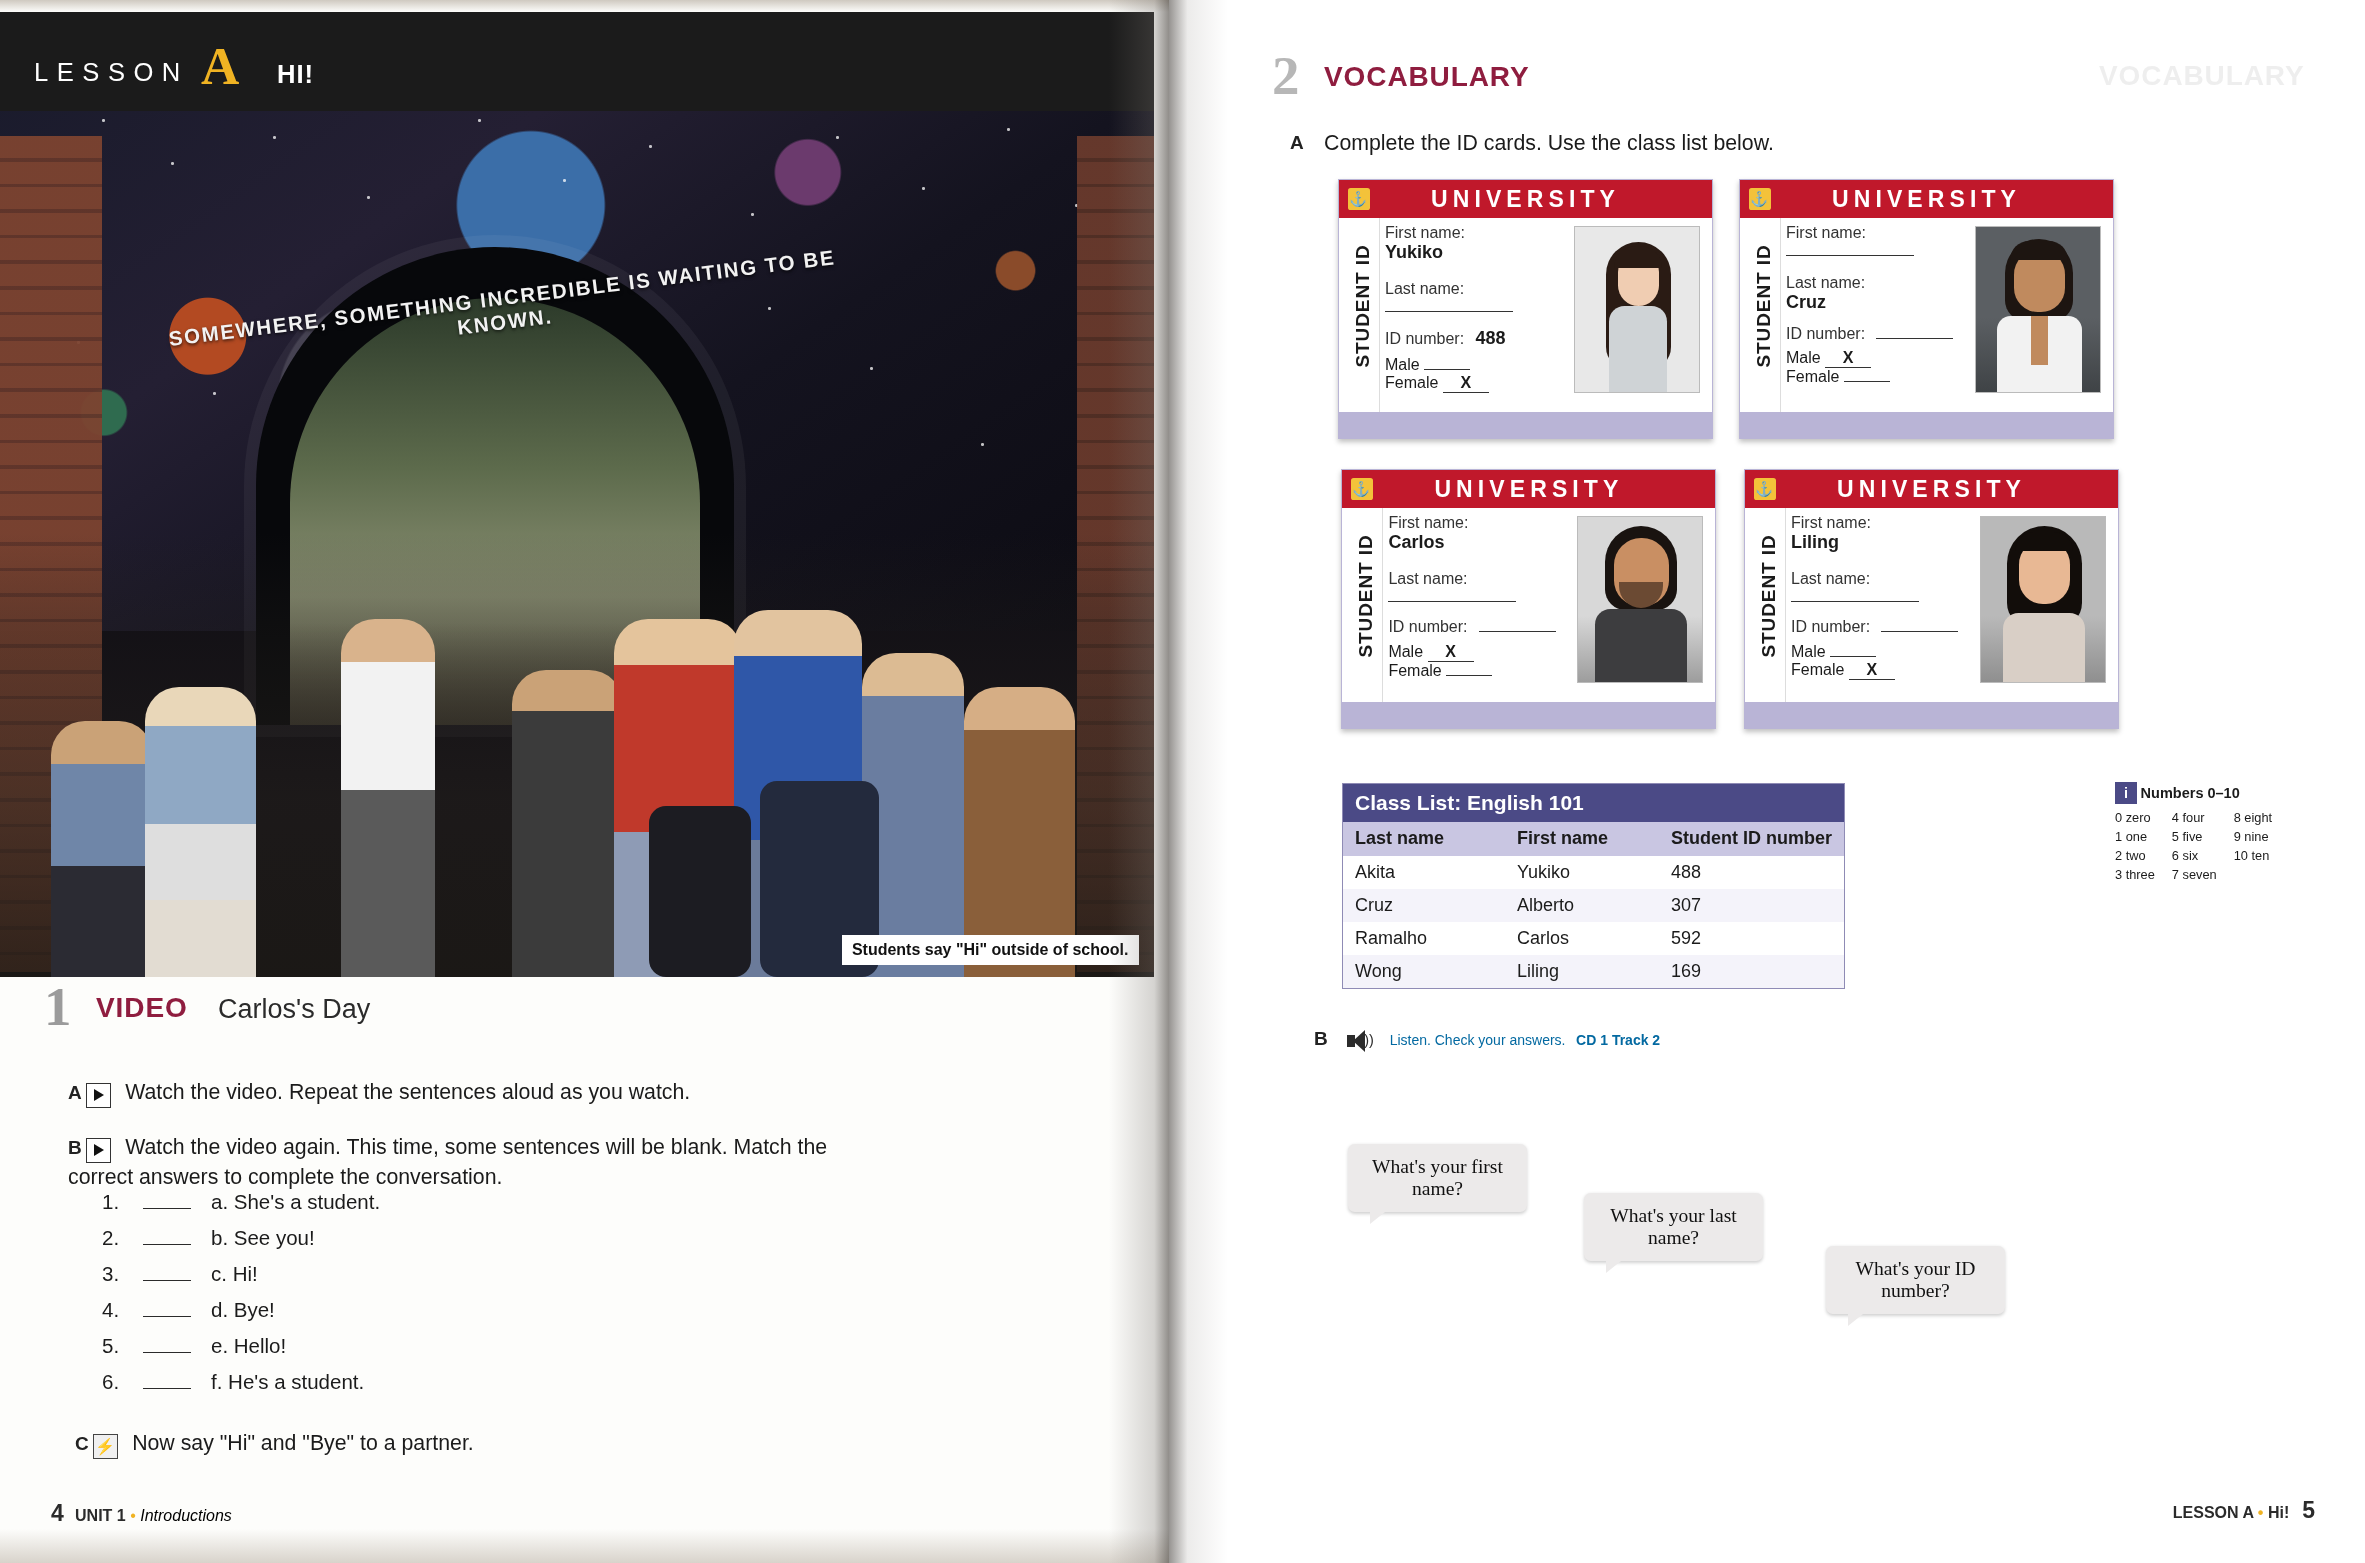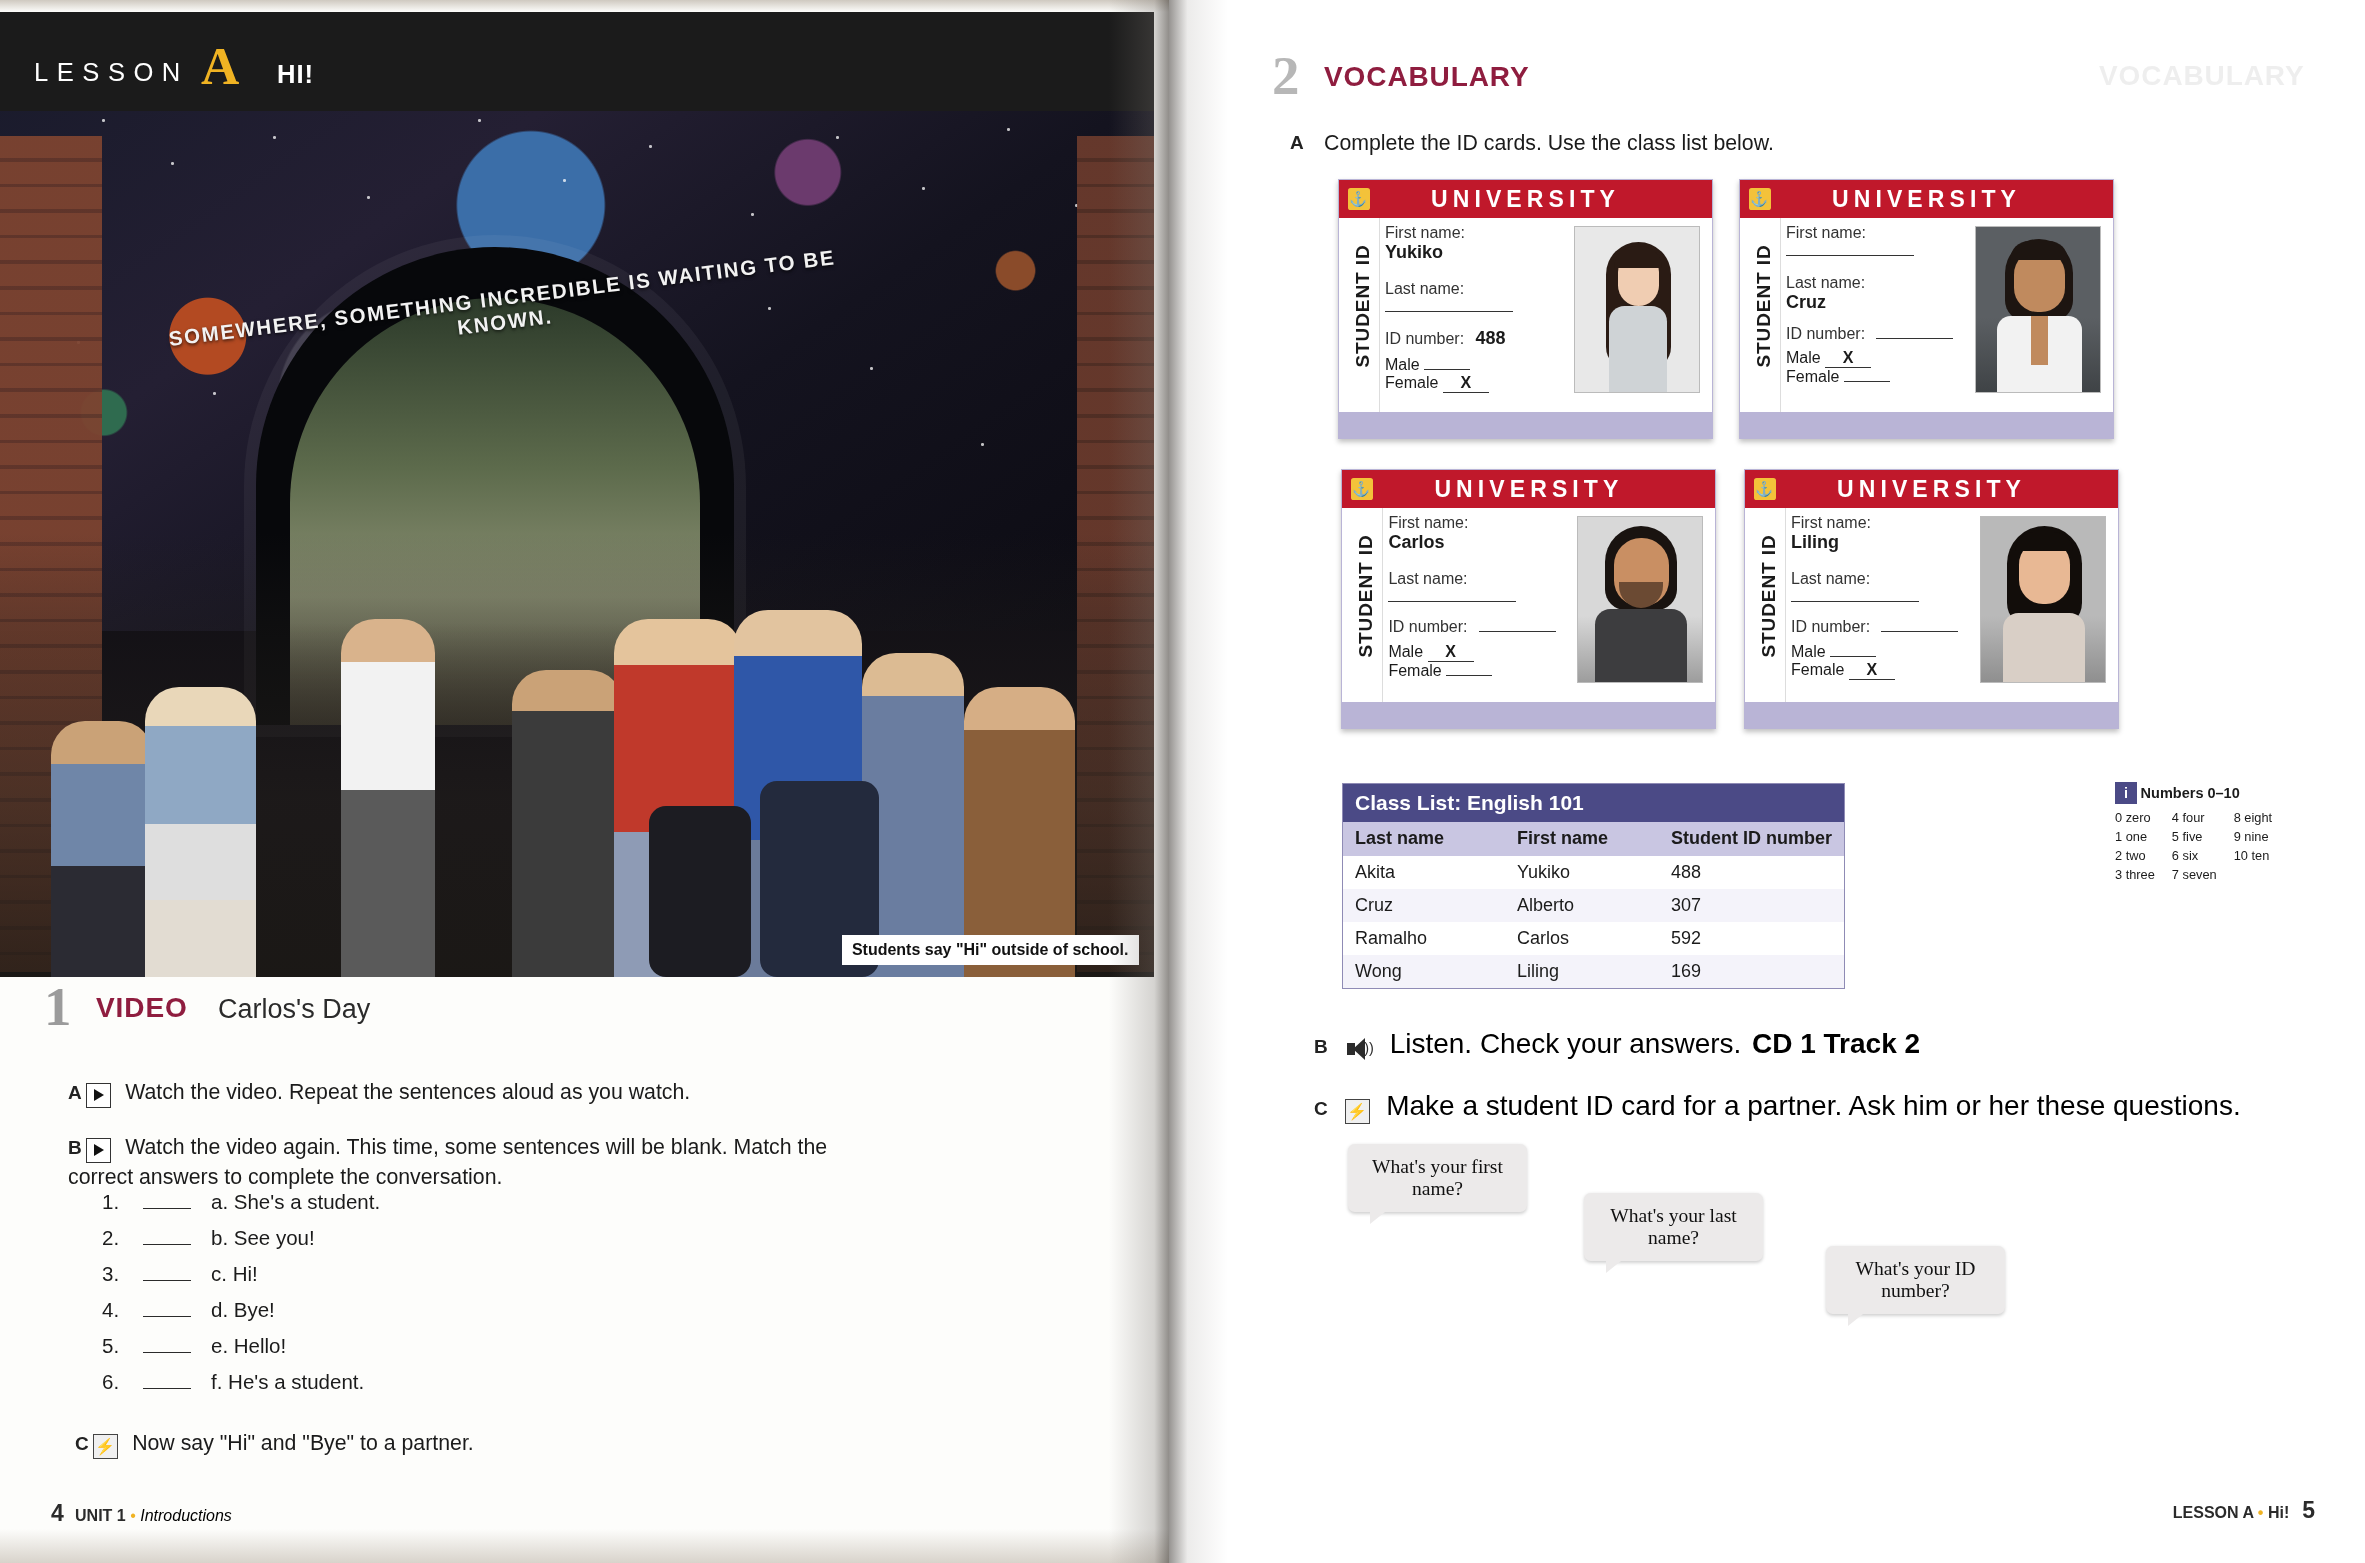--- a/index.html
+++ b/index.html
@@ -261,21 +261,21 @@
   .nb-i {
     position:absolute; left:0; top:-3.4px; width:22px; height:22px;
     background:#4b4a86; color:#fff; font-weight:bold; text-align:center; line-height:22px; font-size:14.5px;
   }
   .nb-cols { display:flex; gap:17px; }
   .nb-col div { line-height:1.5; white-space:nowrap; }
 
   .r-item-b { position:absolute; left:1314px; top:1028px; }
   .r-item-c { position:absolute; left:1314px; top:1090px; }
   .r-itm-letter { color:#222; font-size:19px; font-weight:bold; display:inline-block; width:27px; }
-  .r-itm-text { color:#000000; font-size:28px; }
+  .r-itm-text { color:#0369a1; font-size:14px; }
   .track { font-weight:bold; }
 
   .bubbles { position:absolute; left:1331px; top:1135px; width:768px; height:196px; }
   .bubble {
     position:absolute; background:#eceaea; border-radius:6.8px;
     color:#111; font-family:"Liberation Serif", serif; font-size:19.6px;
     padding:12px 15.4px; text-align:center; box-shadow:0 1.7px 3.4px rgba(0,0,0,.18);
   }
   .bubble::after {
     content:""; position:absolute; left:22px; bottom:-12px;
@@ -615,25 +615,20 @@
     </div>
   </div>
 
   <div class="r-item-b">
     <span class="r-itm-letter">B</span>
     <span class="spk-icon"><span class="spk-wave">))</span></span>
     <span class="r-itm-text" style="margin-left:12px;">Listen. Check your answers.</span>
     <span class="r-itm-text track" style="margin-left:6.8px;">CD 1 Track 2</span>
   </div>
 
-  <div class="r-item-c">
-    <span class="r-itm-letter">C</span>
-    <span class="bolt-icon">⚡</span>
-    <span class="r-itm-text" style="margin-left:12px;">Make a student ID card for a partner. Ask him or her these questions.</span>
-  </div>
 
   <div class="bubbles">
     <div class="bubble" style="left:17px; top:8.5px; width:179px;">What's your first name?</div>
     <div class="bubble" style="left:253px; top:58px; width:179px;">What's your last name?</div>
     <div class="bubble" style="left:495px; top:111px; width:179px;">What's your ID number?</div>
   </div>
 
   <div class="footer-right">
     <span>LESSON A</span>
     <span class="dot">•</span>

